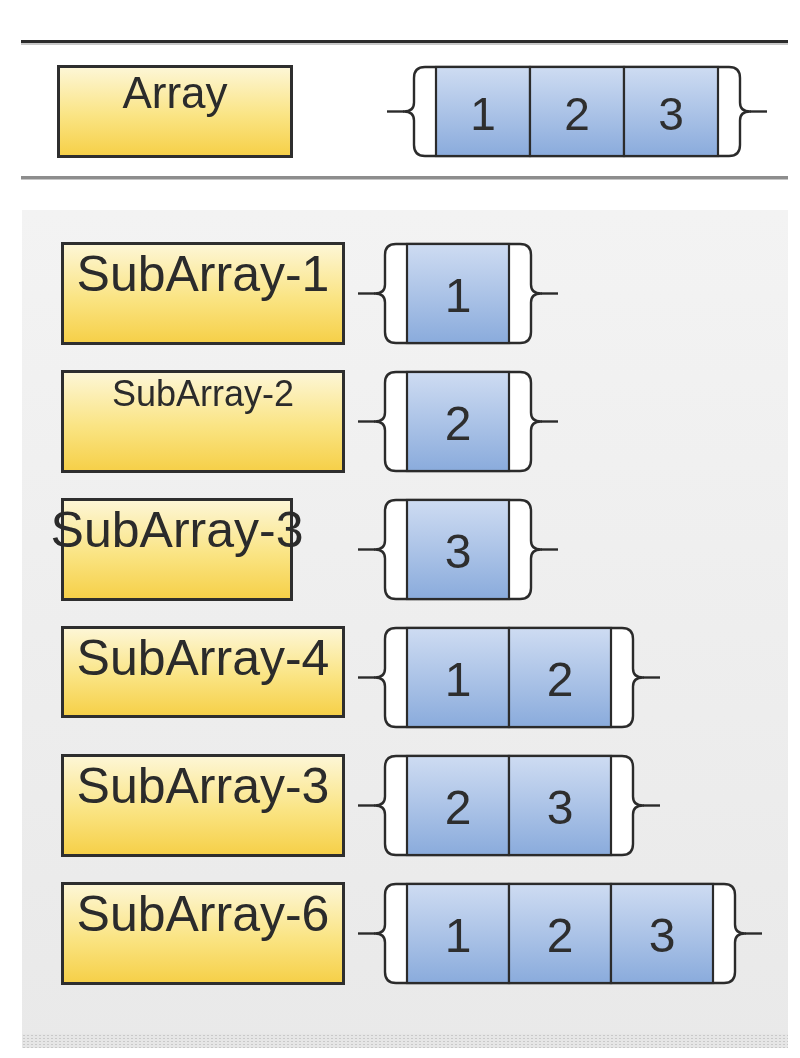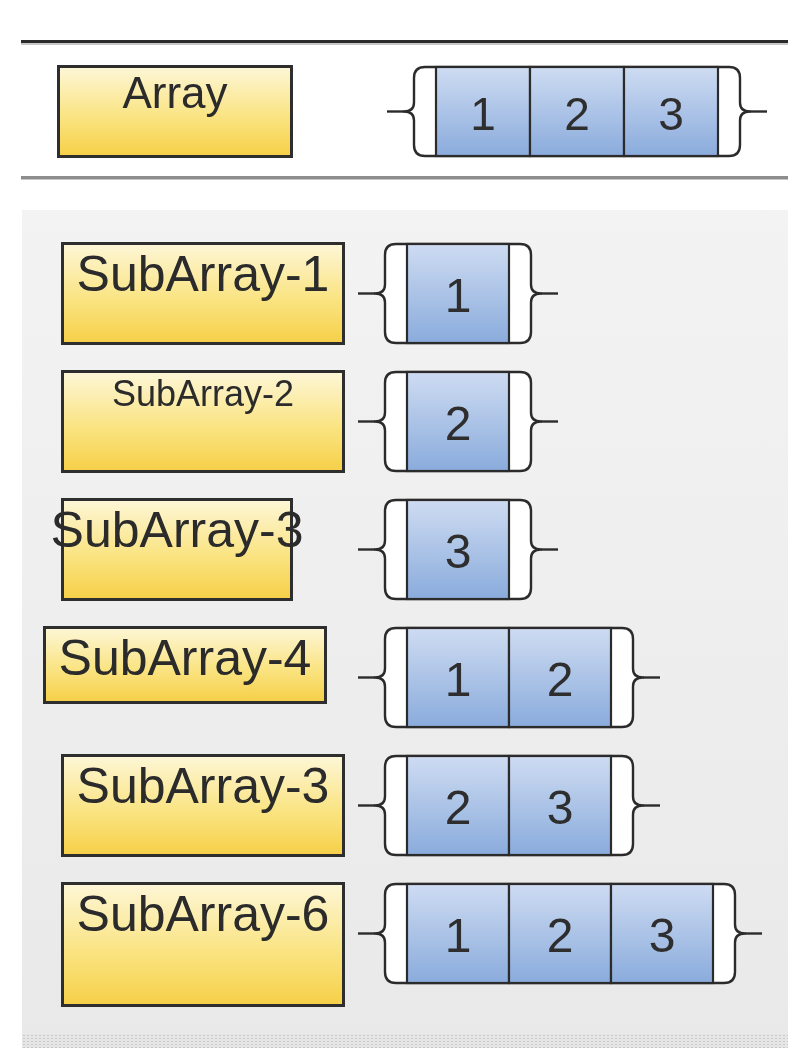--- a/index.html
+++ b/index.html
@@ -128,21 +128,21 @@
             </linearGradient>
           </defs>
           <path d="M 38 2 L 162 2 Q 173 2 173 13 L 173 42.5 Q 173 51.5 183 51.5 Q 173 51.5 173 60.5 L 173 90 Q 173 101 162 101 L 38 101 Q 27 101 27 90 L 27 60.5 Q 27 51.5 17 51.5 Q 27 51.5 27 42.5 L 27 13 Q 27 2 38 2 Z" fill="#ffffff" stroke="#2b2b2b" stroke-width="2.4" stroke-linejoin="round"></path>
           <line x1="0" y1="51.5" x2="17" y2="51.5" stroke="#2b2b2b" stroke-width="2.4"></line>
           <line x1="183" y1="51.5" x2="200" y2="51.5" stroke="#2b2b2b" stroke-width="2.4"></line>
           <rect x="49" y="2" width="102" height="99" fill="url(#cg2)" stroke="#2b2b2b" stroke-width="2.2"></rect>
           <text x="100" y="53.5" text-anchor="middle" dominant-baseline="central" font-size="48" fill="#2e2e2e">3</text>
         </svg>
       </div>
       <div>
-        <div class="label-box" style="left:43px;top:626px;width:284px;height:78px;font-size:50px">
+        <div class="label-box" style="left:61px;top:626px;width:284px;height:92px;font-size:50px">
           <span>SubArray-4</span>
         </div>
         <svg class="visual" width="302" height="103" style="left:358px;top:626px">
           <defs>
             <linearGradient id="cg3" x1="0" y1="0" x2="0" y2="1">
               <stop offset="0" stop-color="#cedcf2"></stop>
               <stop offset="1" stop-color="#8aabdc"></stop>
             </linearGradient>
           </defs>
           <path d="M 38 2 L 264 2 Q 275 2 275 13 L 275 42.5 Q 275 51.5 285 51.5 Q 275 51.5 275 60.5 L 275 90 Q 275 101 264 101 L 38 101 Q 27 101 27 90 L 27 60.5 Q 27 51.5 17 51.5 Q 27 51.5 27 42.5 L 27 13 Q 27 2 38 2 Z" fill="#ffffff" stroke="#2b2b2b" stroke-width="2.4" stroke-linejoin="round"></path>
@@ -168,21 +168,21 @@
           <path d="M 38 2 L 264 2 Q 275 2 275 13 L 275 42.5 Q 275 51.5 285 51.5 Q 275 51.5 275 60.5 L 275 90 Q 275 101 264 101 L 38 101 Q 27 101 27 90 L 27 60.5 Q 27 51.5 17 51.5 Q 27 51.5 27 42.5 L 27 13 Q 27 2 38 2 Z" fill="#ffffff" stroke="#2b2b2b" stroke-width="2.4" stroke-linejoin="round"></path>
           <line x1="0" y1="51.5" x2="17" y2="51.5" stroke="#2b2b2b" stroke-width="2.4"></line>
           <line x1="285" y1="51.5" x2="302" y2="51.5" stroke="#2b2b2b" stroke-width="2.4"></line>
           <rect x="49" y="2" width="102" height="99" fill="url(#cg4)" stroke="#2b2b2b" stroke-width="2.2"></rect>
           <text x="100" y="53.5" text-anchor="middle" dominant-baseline="central" font-size="48" fill="#2e2e2e">2</text>
           <rect x="151" y="2" width="102" height="99" fill="url(#cg4)" stroke="#2b2b2b" stroke-width="2.2"></rect>
           <text x="202" y="53.5" text-anchor="middle" dominant-baseline="central" font-size="48" fill="#2e2e2e">3</text>
         </svg>
       </div>
       <div>
-        <div class="label-box" style="left:61px;top:882px;width:284px;height:125px;font-size:50px">
+        <div class="label-box" style="left:61px;top:882px;width:284px;height:103px;font-size:50px">
           <span>SubArray-6</span>
         </div>
         <svg class="visual" width="404" height="103" style="left:358px;top:882px">
           <defs>
             <linearGradient id="cg5" x1="0" y1="0" x2="0" y2="1">
               <stop offset="0" stop-color="#cedcf2"></stop>
               <stop offset="1" stop-color="#8aabdc"></stop>
             </linearGradient>
           </defs>
           <path d="M 38 2 L 366 2 Q 377 2 377 13 L 377 42.5 Q 377 51.5 387 51.5 Q 377 51.5 377 60.5 L 377 90 Q 377 101 366 101 L 38 101 Q 27 101 27 90 L 27 60.5 Q 27 51.5 17 51.5 Q 27 51.5 27 42.5 L 27 13 Q 27 2 38 2 Z" fill="#ffffff" stroke="#2b2b2b" stroke-width="2.4" stroke-linejoin="round"></path>

